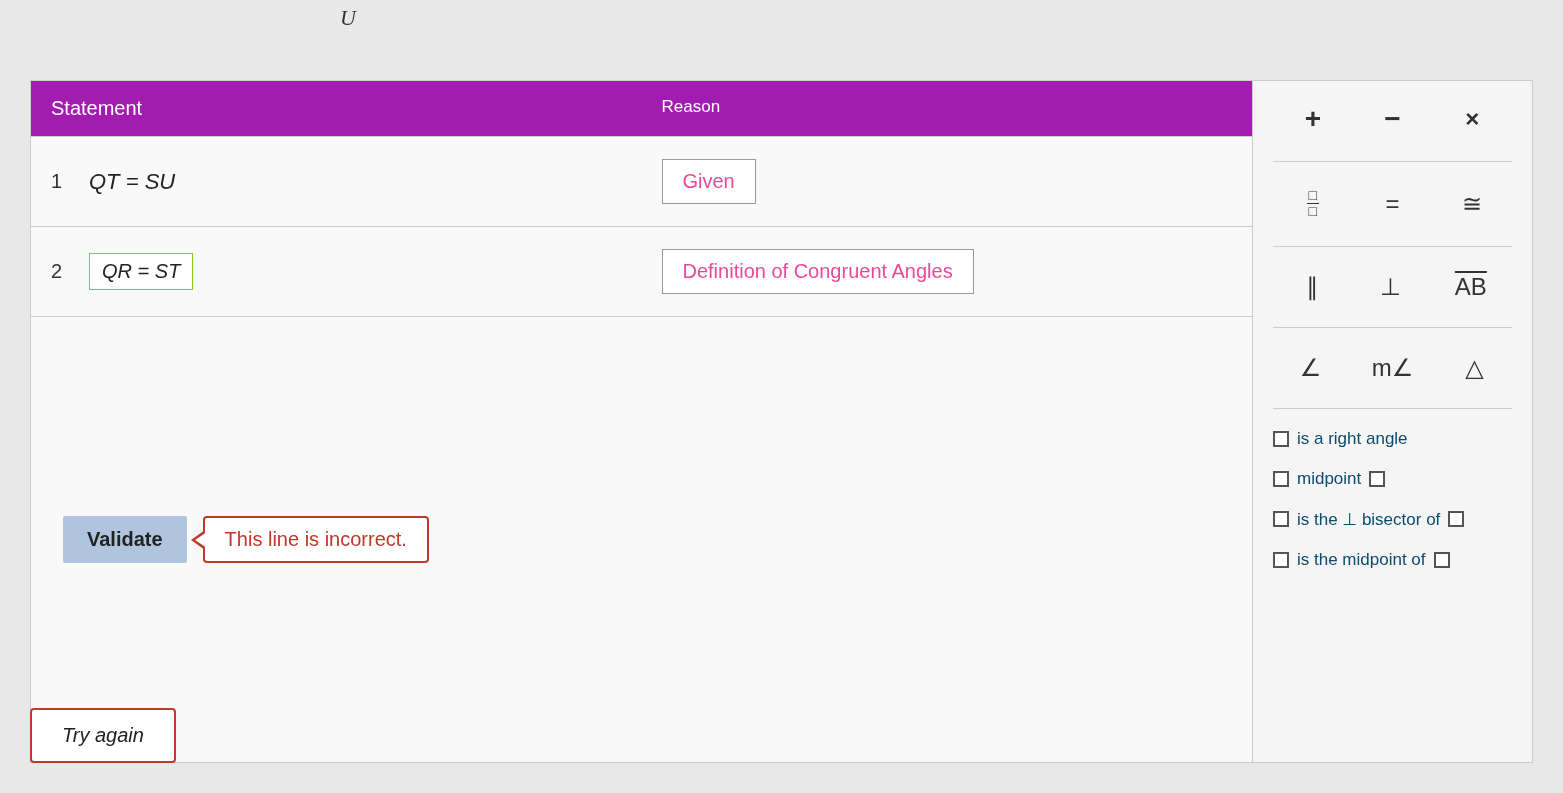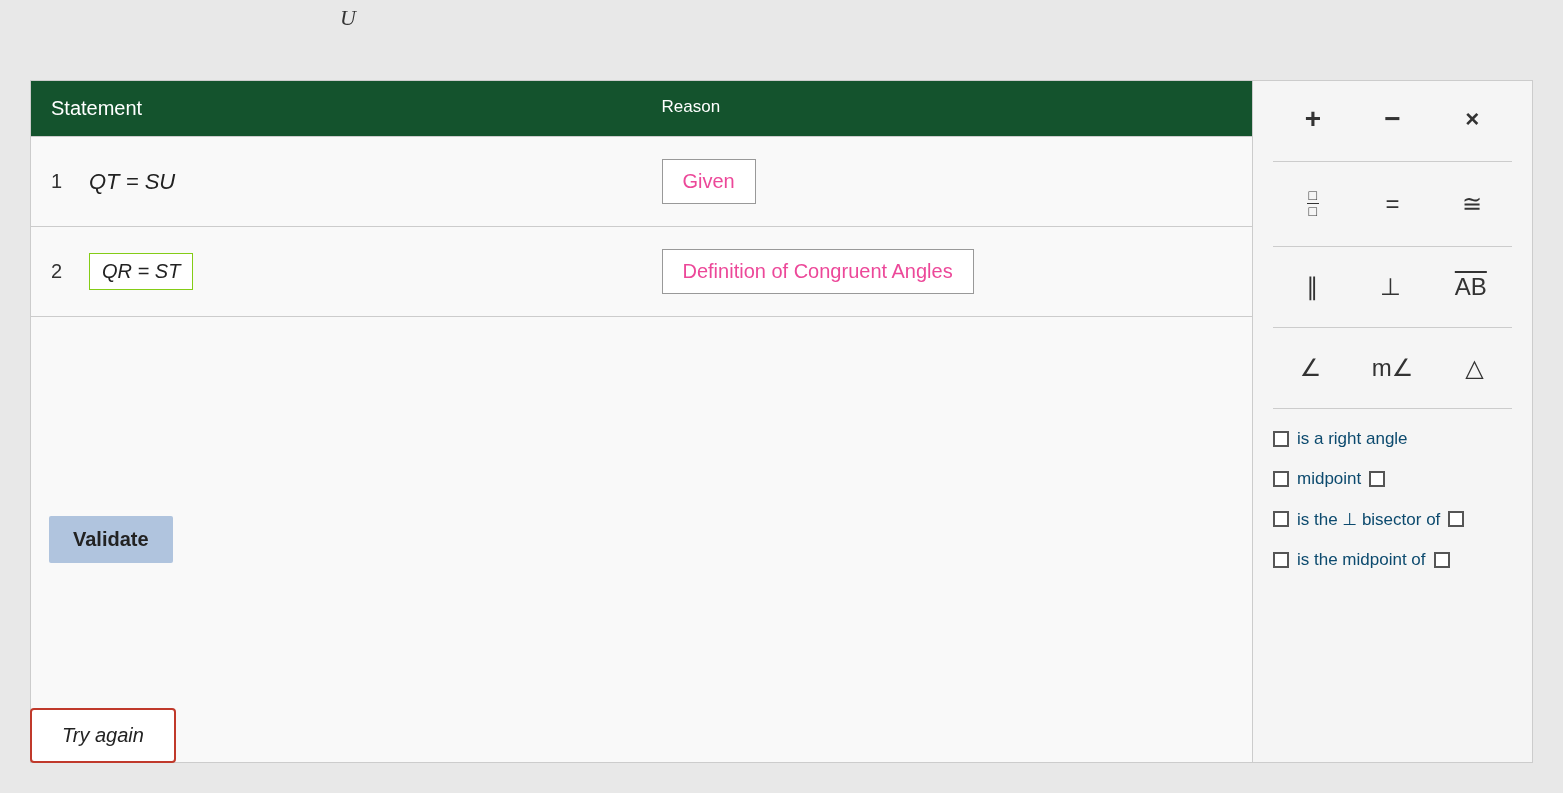--- a/index.html
+++ b/index.html
@@ -35,21 +35,21 @@
     
     .proof-table {
       flex: 1;
       background: #f5f5f5;
       border: 1px solid #ccc;
       display: flex;
       flex-direction: column;
     }
 
     .proof-header {
-      background: #14532d;
+      background: #a21caf;
       display: flex;
       color: white;
       padding: 0;
     }
 
     .proof-header .col-statement {
       flex: 1;
       padding: 16px 20px;
       font-size: 20px;
       font-weight: normal;
@@ -113,21 +113,21 @@
       color: #ec4899;
     }
 
     
     .validate-row {
       display: flex;
       border-top: 1px solid #ccc;
       min-height: 90px;
       align-items: center;
       background: #f9f9f9;
-      padding: 16px 18px;
+      padding: 16px 32px;
       gap: 16px;
       flex: 1;
     }
 
     .validate-btn {
       background: #b0c4de;
       border: none;
       padding: 12px 24px;
       font-size: 20px;
       font-weight: bold;
@@ -287,20 +287,21 @@
           <i>QR</i> = <i>ST</i>
         </span>
       </div>
       <div class="col-reason">
         <div class="reason-box">Definition of Congruent Angles</div>
       </div>
     </div>
 
     <div class="validate-row">
       <button class="validate-btn">Validate</button>
+      <div class="incorrect-label">This line is incorrect.</div>
     </div>
 
   </div>
 
   <div class="right-panel">
 
     <div class="symbol-row">
       <button class="symbol-btn plus">+</button>
       <button class="symbol-btn minus">−</button>
       <button class="symbol-btn times">×</button>

